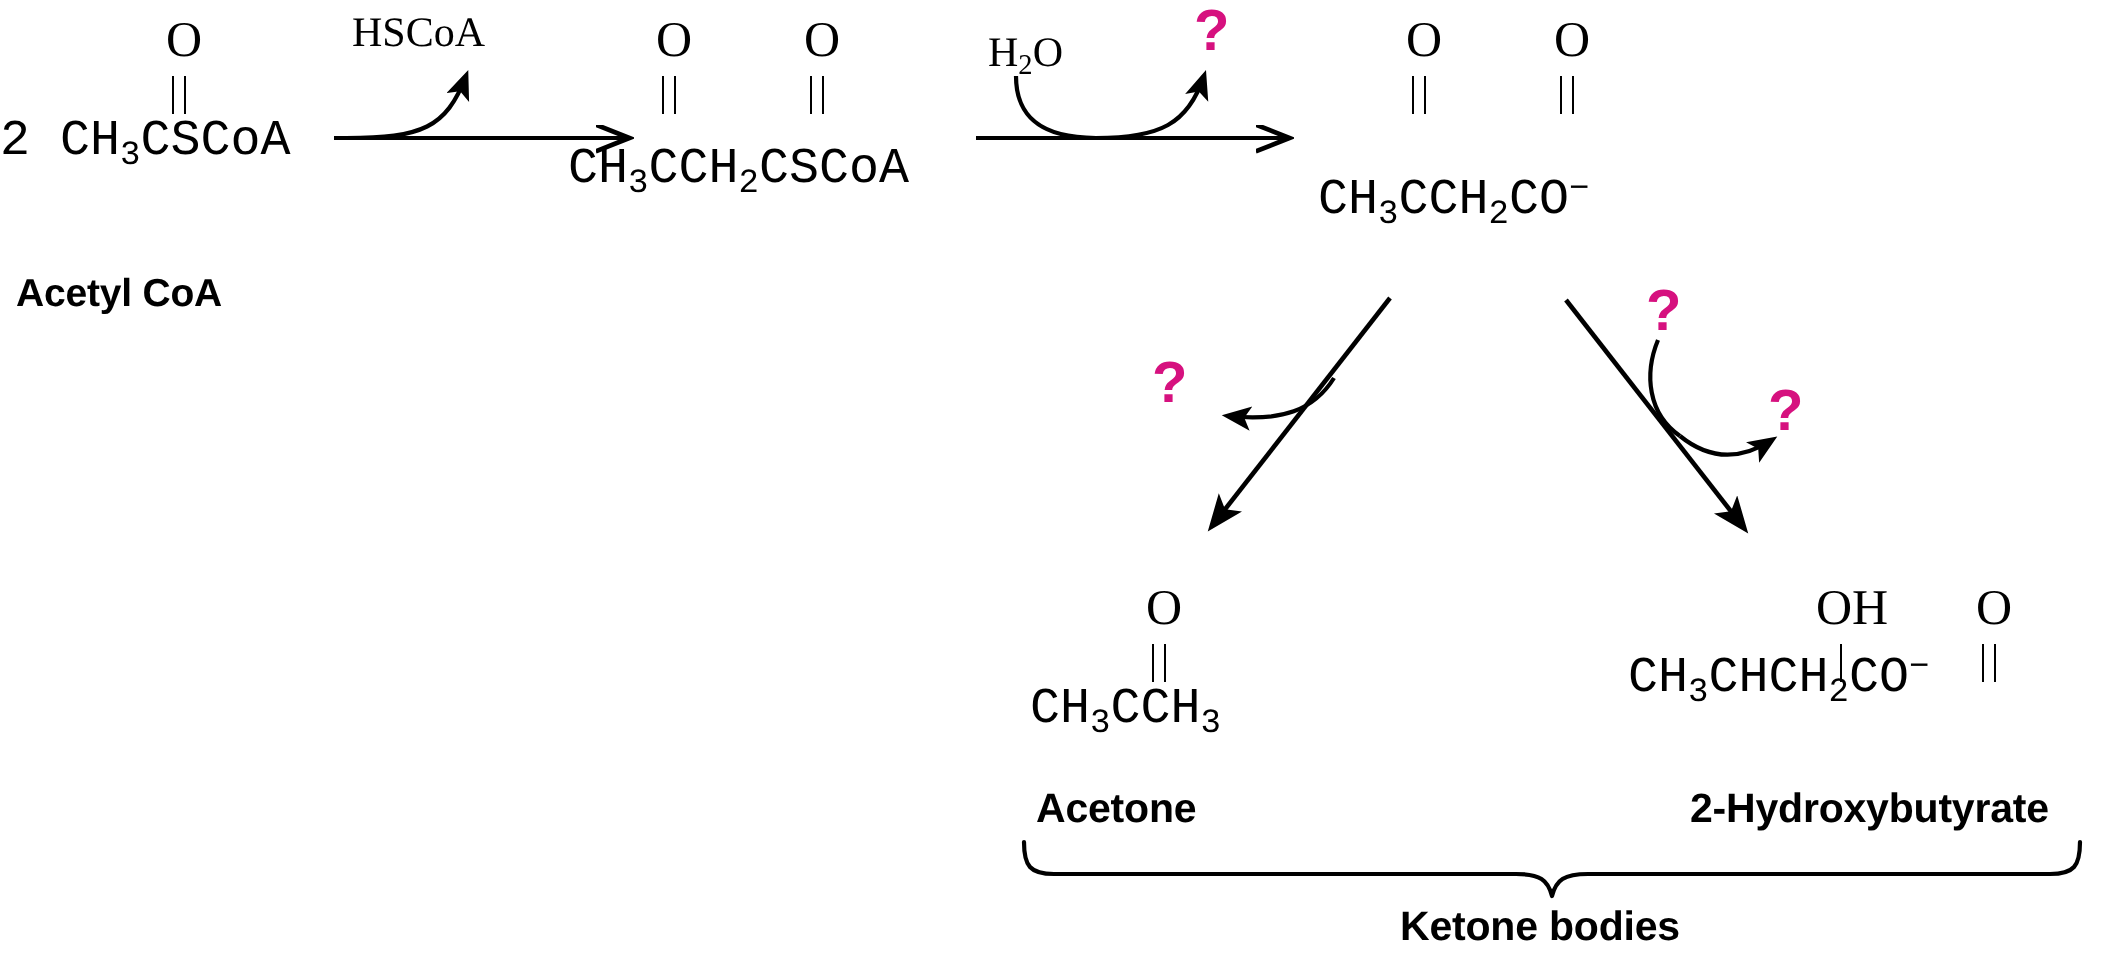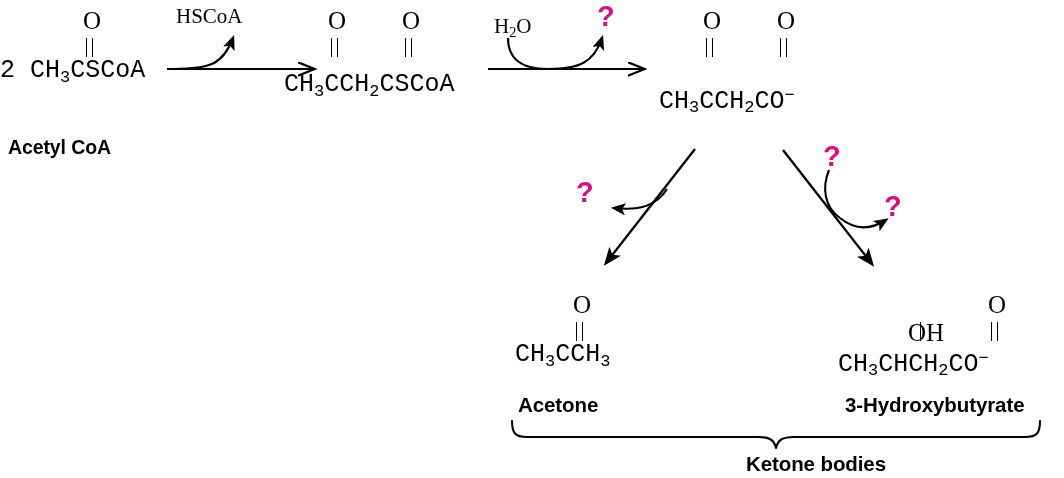--- a/index.html
+++ b/index.html
@@ -205,29 +205,29 @@
     <div class="abs atom-top" style="left:28px; top:0px;">O</div>
     <div class="abs dbond" style="left:30px; top:30px; height:19px;">
         <i class="l"></i>
         <i class="r"></i>
       </div>
     <div class="abs formula" style="left:-30px; top:50px;"><span>CH</span><sub>3</sub><span>CCH</span><sub>3</sub></div>
   </div>
   <div class="abs cname big" style="left:518px; top:393px;">Acetone</div>
 
   <div class="abs" style="left:908px; top:292px;">
-    <div class="abs atom-top" style="left:0px; top:0px;margin-top:28px;">OH</div>
+    <div class="abs atom-top" style="left:0px; top:0px;">OH</div>
     <div class="abs sbond" style="left:12px; top:30px; height:19px;"></div>
     <div class="abs atom-top" style="left:80px; top:0px;">O</div>
     <div class="abs dbond" style="left:82px; top:30px; height:19px;">
         <i class="l"></i>
         <i class="r"></i>
       </div>
-    <div class="abs formula" style="left:-94px; top:58px;margin-left:24px;"><span>CH</span><sub>3</sub><span>CHCH</span><sub>2</sub><span>CO</span><sup>−</sup></div>
-  </div>
-  <div class="abs cname big" style="left:845px; top:393px;">3-Hydroxybutyrate</div>
+    <div class="abs formula" style="left:-94px; top:34px;"><span>CH</span><sub>3</sub><span>CHCH</span><sub>2</sub><span>CO</span><sup>−</sup></div>
+  </div>
+  <div class="abs cname big" style="left:845px; top:393px;">2-Hydroxybutyrate</div>
 
   <svg class="abs" width="540" height="32" viewBox="0 0 540 32" style="left:508px; top:419px;">
     <path d="M4,2 C4,14 7,18 19,18 L250,18 C262,18 266,21 268,29 C270,21 274,18 286,18 L517,18 C529,18 532,14 532,2" fill="none" stroke="#000" stroke-width="2.1" stroke-linecap="round" stroke-linejoin="round"></path>
   </svg>
-  <div class="abs cname big" style="left:746px; top:452px;">Ketone bodies</div>
+  <div class="abs cname big" style="left:700px; top:452px;">Ketone bodies</div>
 
 </div>
 
 </body></html>

